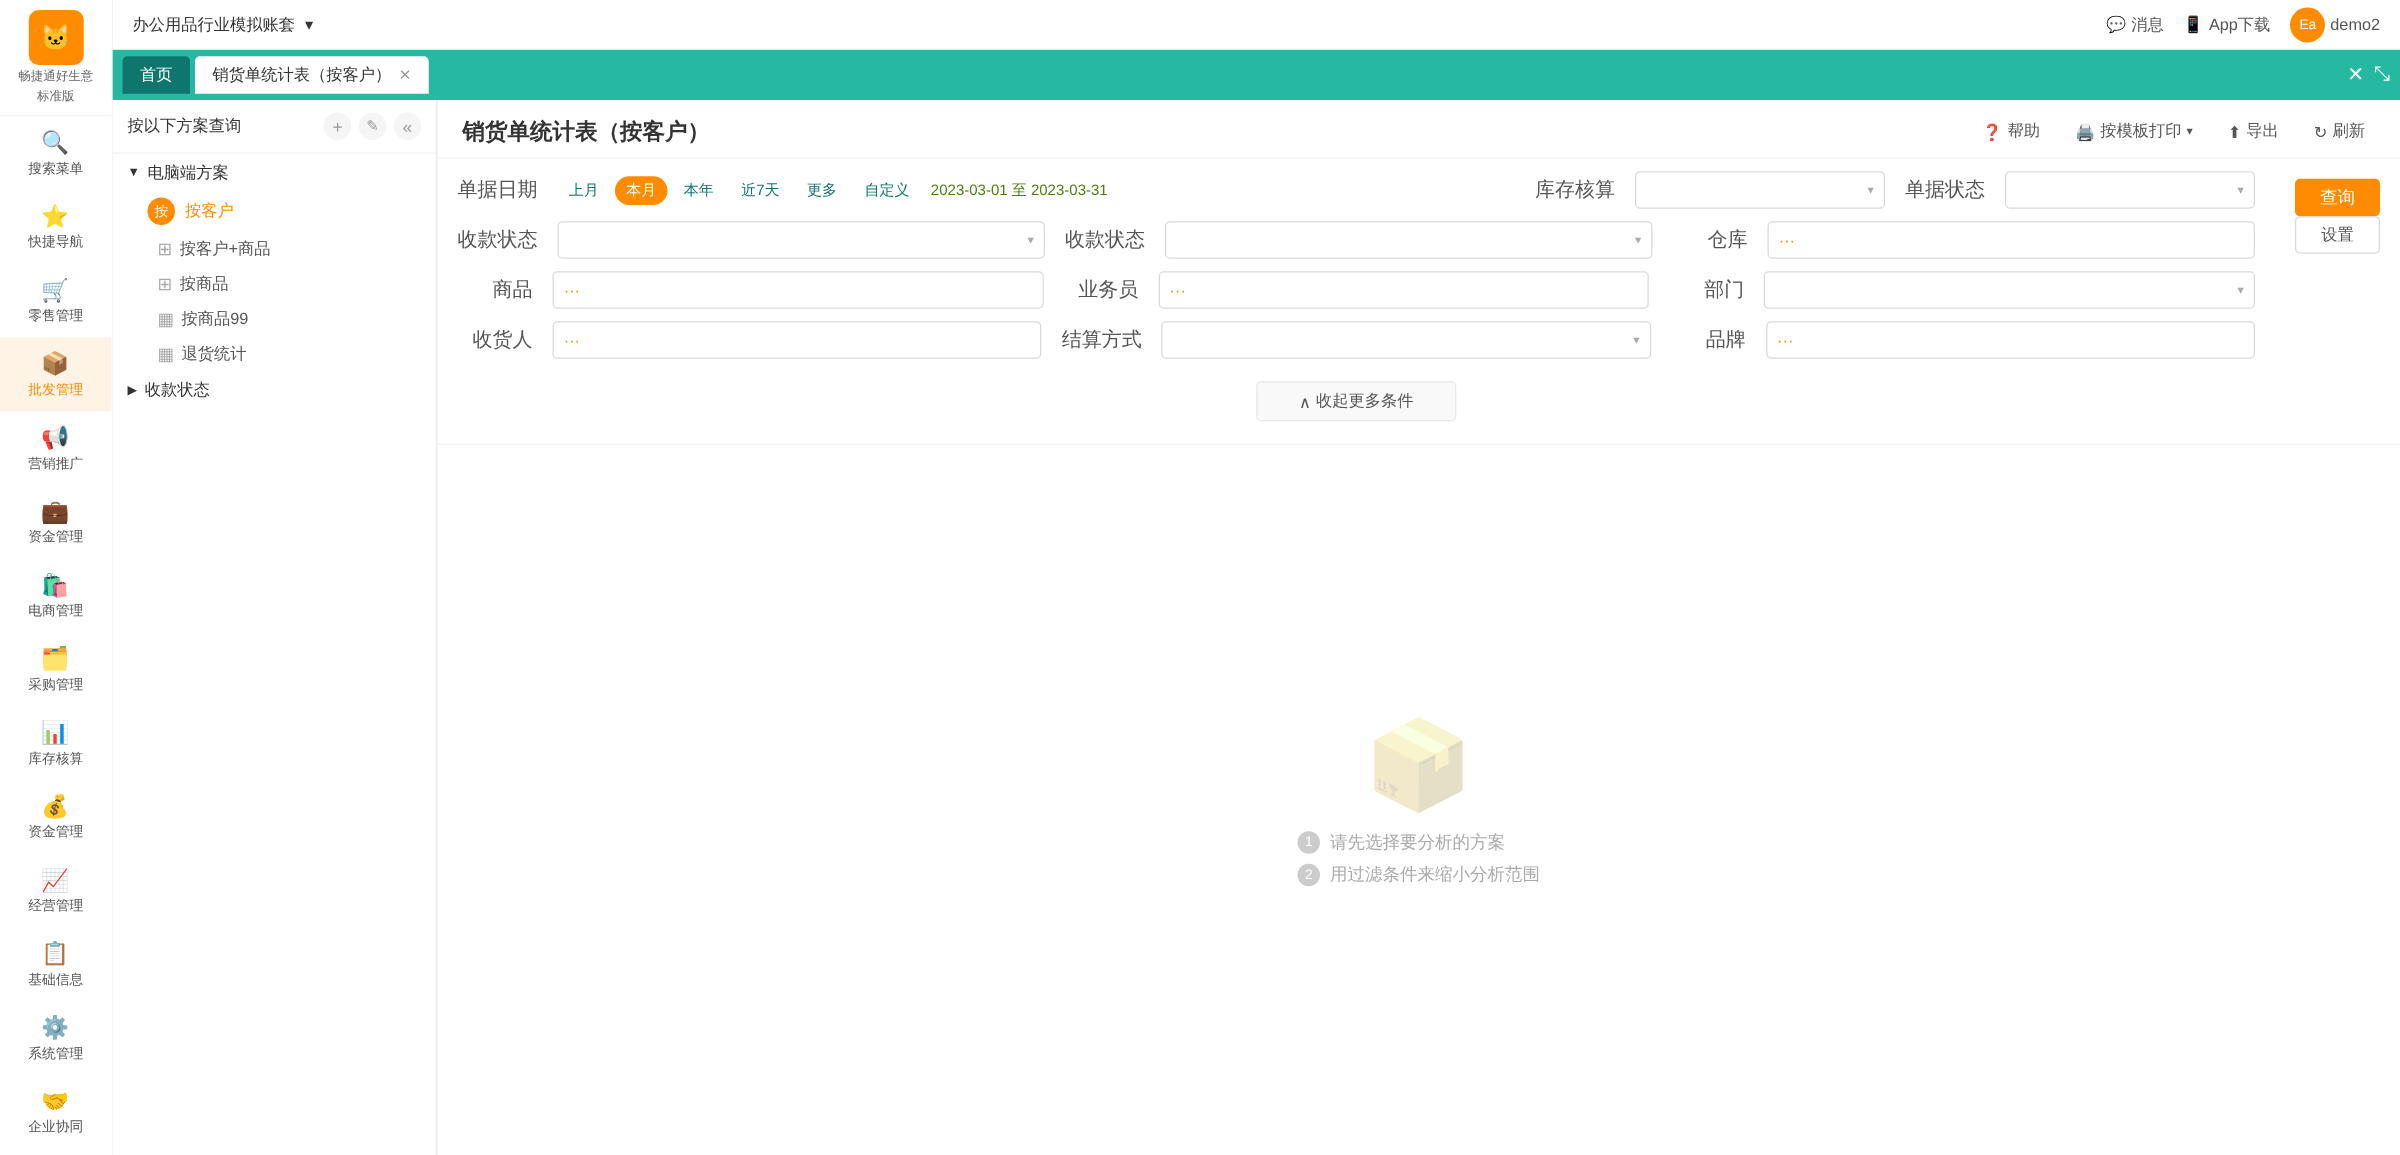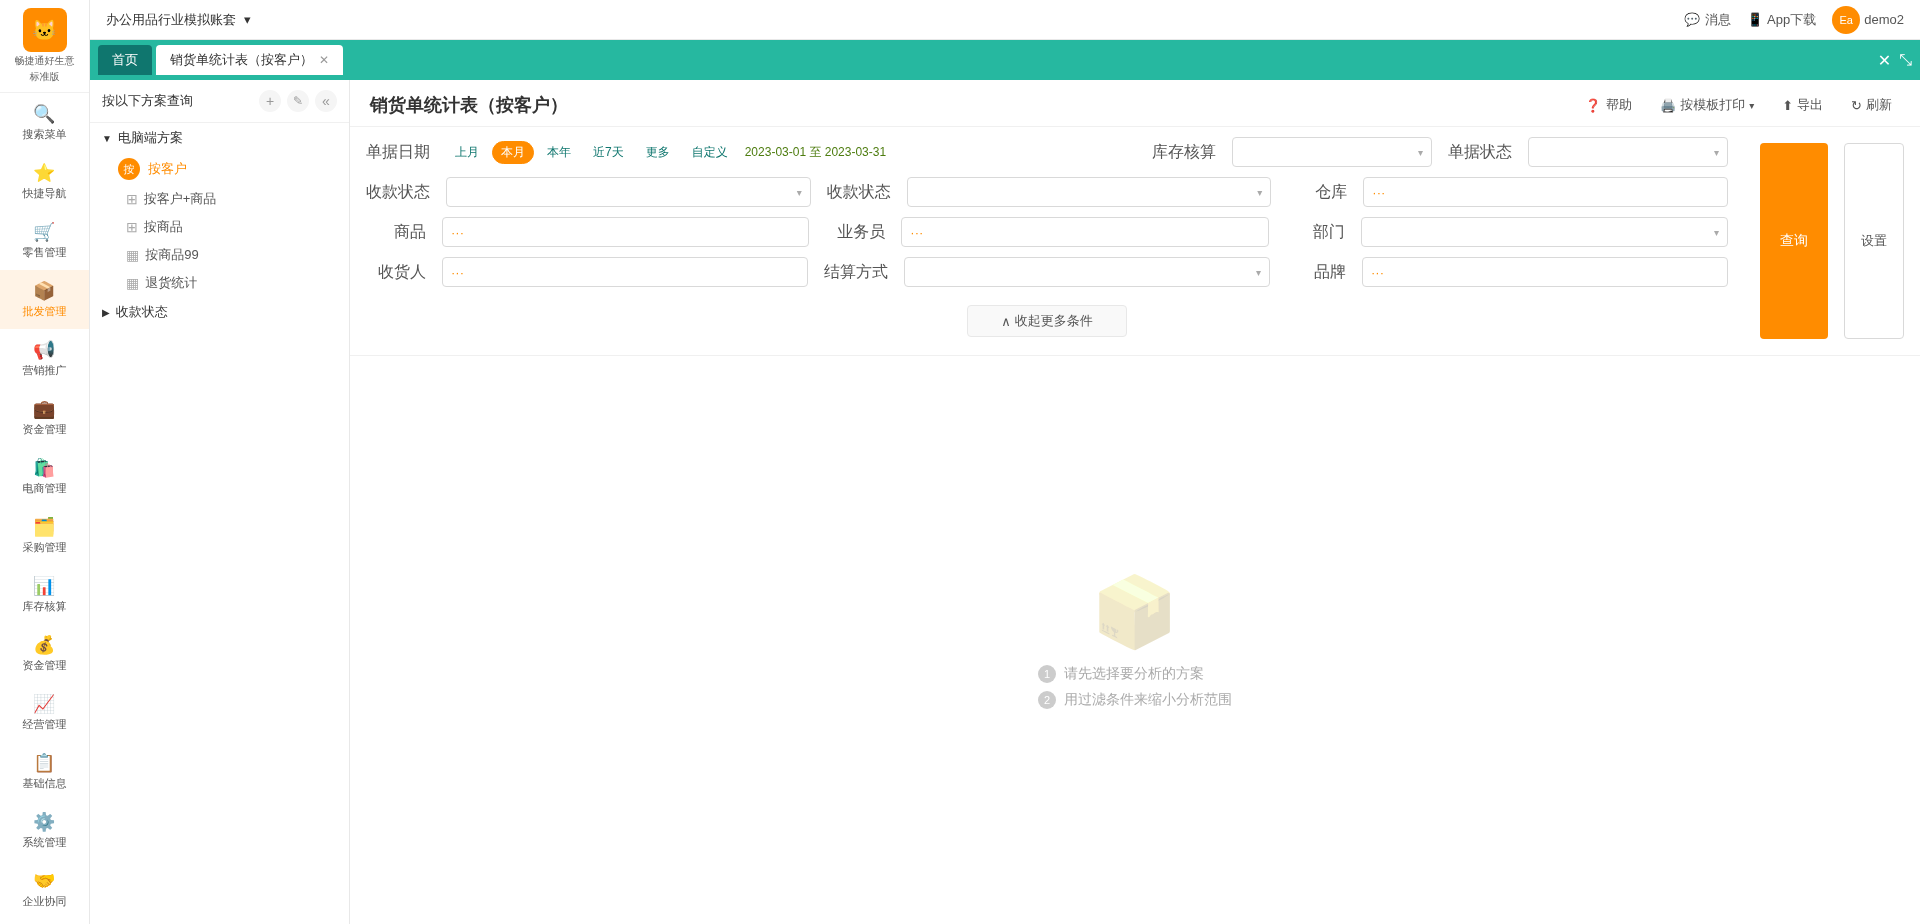--- a/index.html
+++ b/index.html
@@ -63,21 +63,21 @@
     .filter-label { font-size: 16px; color: #555; white-space: nowrap; min-width: 60px; text-align: right; }
     .filter-control { flex: 1; display: flex; align-items: center; gap: 8px; }
     .date-shortcuts { display: flex; gap: 4px; align-items: center; }
     .date-btn { padding: 2px 8px; font-size: 12px; border-radius: 3px; cursor: pointer; color: #0f766e; border: 1px solid transparent; }
     .date-btn.active { background: #ff8c00; color: #fff; border-color: #ff8c00; border-radius: 12px; }
     .date-range-text { font-size: 12px; color: #4d7c0f; }
     .select-control { flex: 1; height: 30px; border: 1px solid #d9d9d9; border-radius: 4px; padding: 0 8px; display: flex; align-items: center; justify-content: space-between; cursor: pointer; background: #fff; font-size: 13px; color: #999; }
     .collapse-btn { display: flex; align-items: center; justify-content: center; gap: 4px; color: #555; font-size: 13px; cursor: pointer; padding: 6px 16px; border-radius: 4px; background: #f9f9f9; border: 1px solid #e8e8e8; margin: 8px auto; width: 160px; }
 
     
-    .action-btns { display: flex; flex-direction: row; gap: 16px; margin-left: 16px; flex-shrink: 0; }
+    .action-btns { display: flex; flex-direction: column; gap: 0; margin-left: 16px; flex-shrink: 0; }
     .btn-query { background: #ff8c00; color: #fff; border: none; padding: 6px 20px; border-radius: 4px; font-size: 14px; cursor: pointer; font-weight: 500; }
     .btn-settings { background: #fff; color: #555; border: 1px solid #d9d9d9; padding: 5px 16px; border-radius: 4px; font-size: 13px; cursor: pointer; }
 
     
     .empty-state { flex: 1; display: flex; flex-direction: column; align-items: center; justify-content: center; gap: 12px; }
     .empty-tips { display: flex; flex-direction: column; gap: 8px; }
     .empty-tip { display: flex; align-items: center; gap: 8px; font-size: 14px; color: #aaa; }
     .tip-num { width: 18px; height: 18px; border-radius: 50%; background: #ccc; color: #fff; display: flex; align-items: center; justify-content: center; font-size: 11px; flex-shrink: 0; }
 
     

